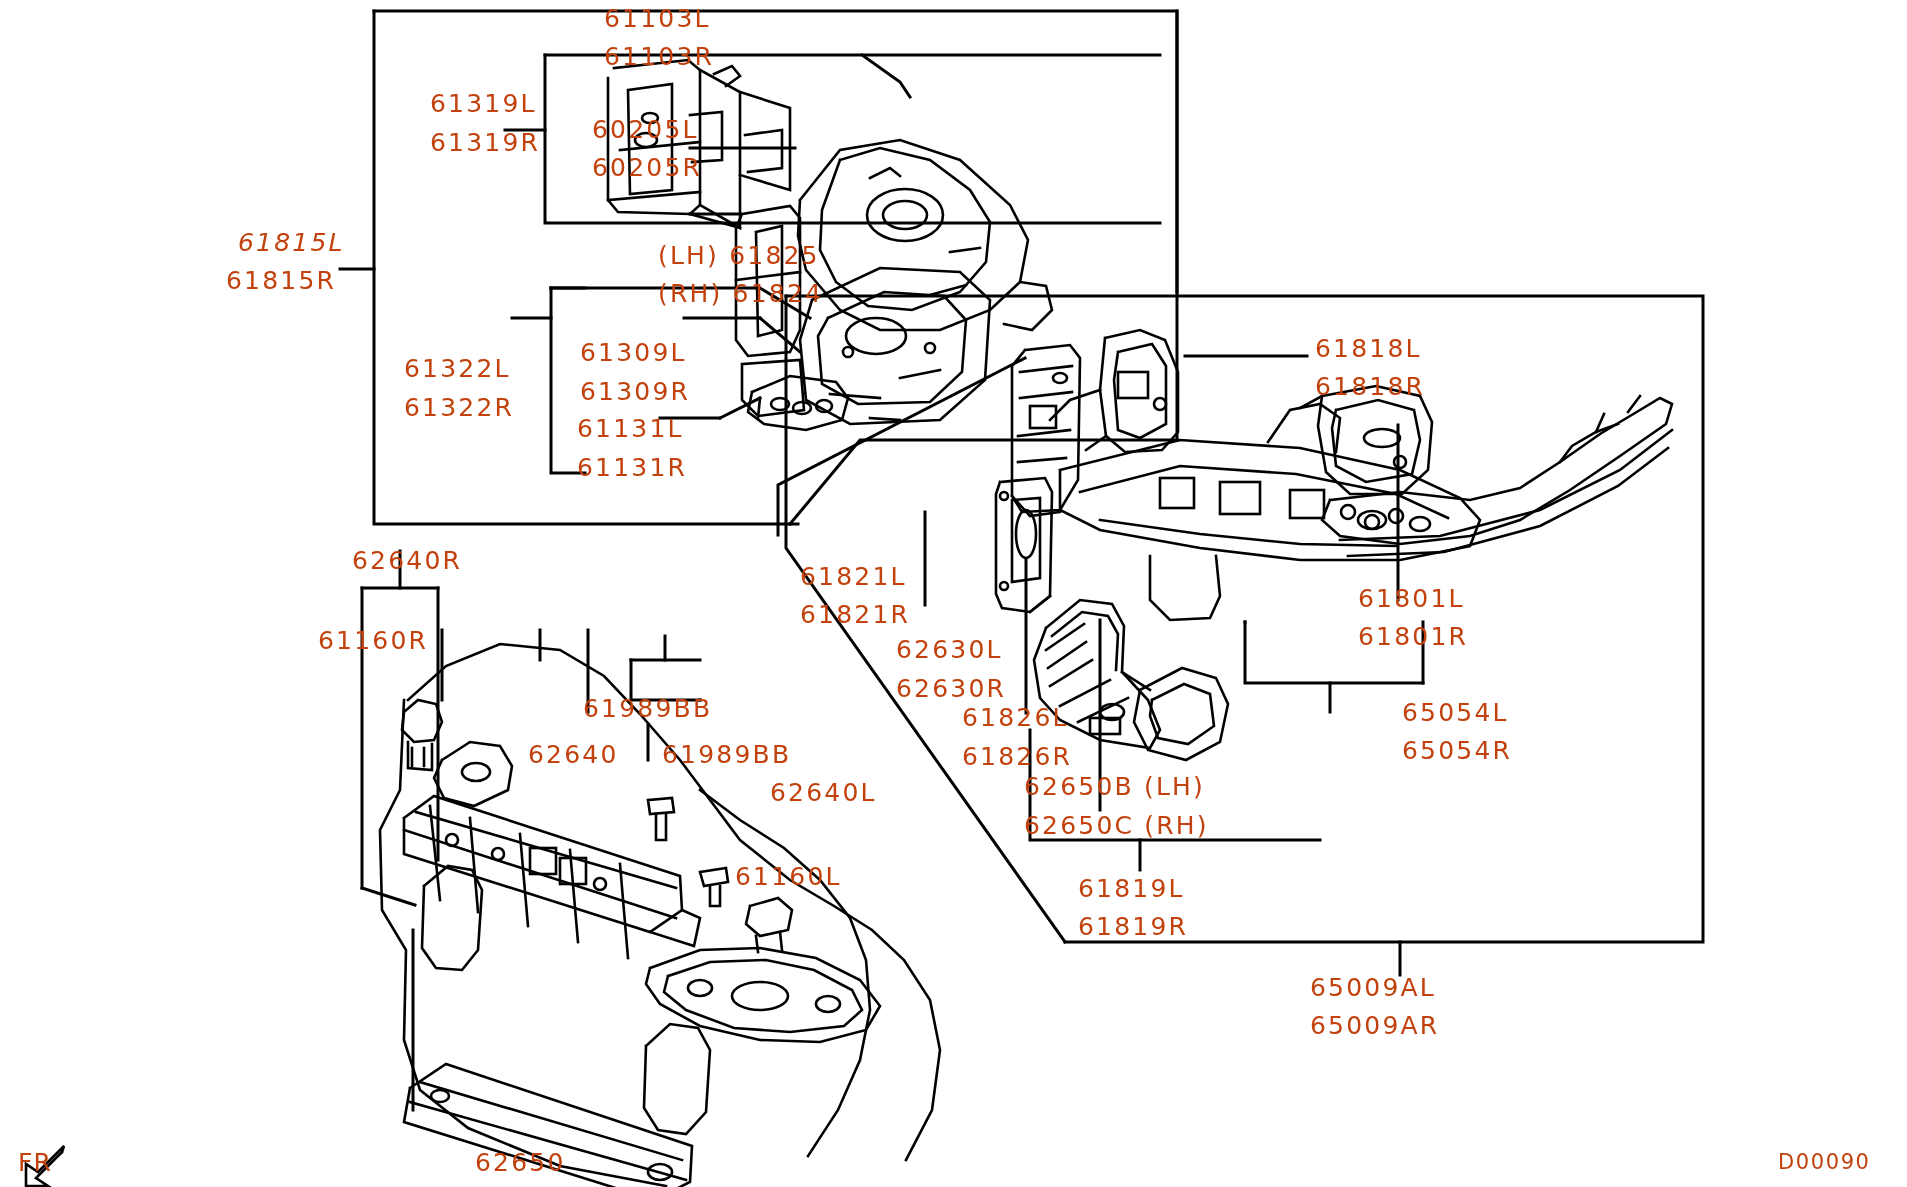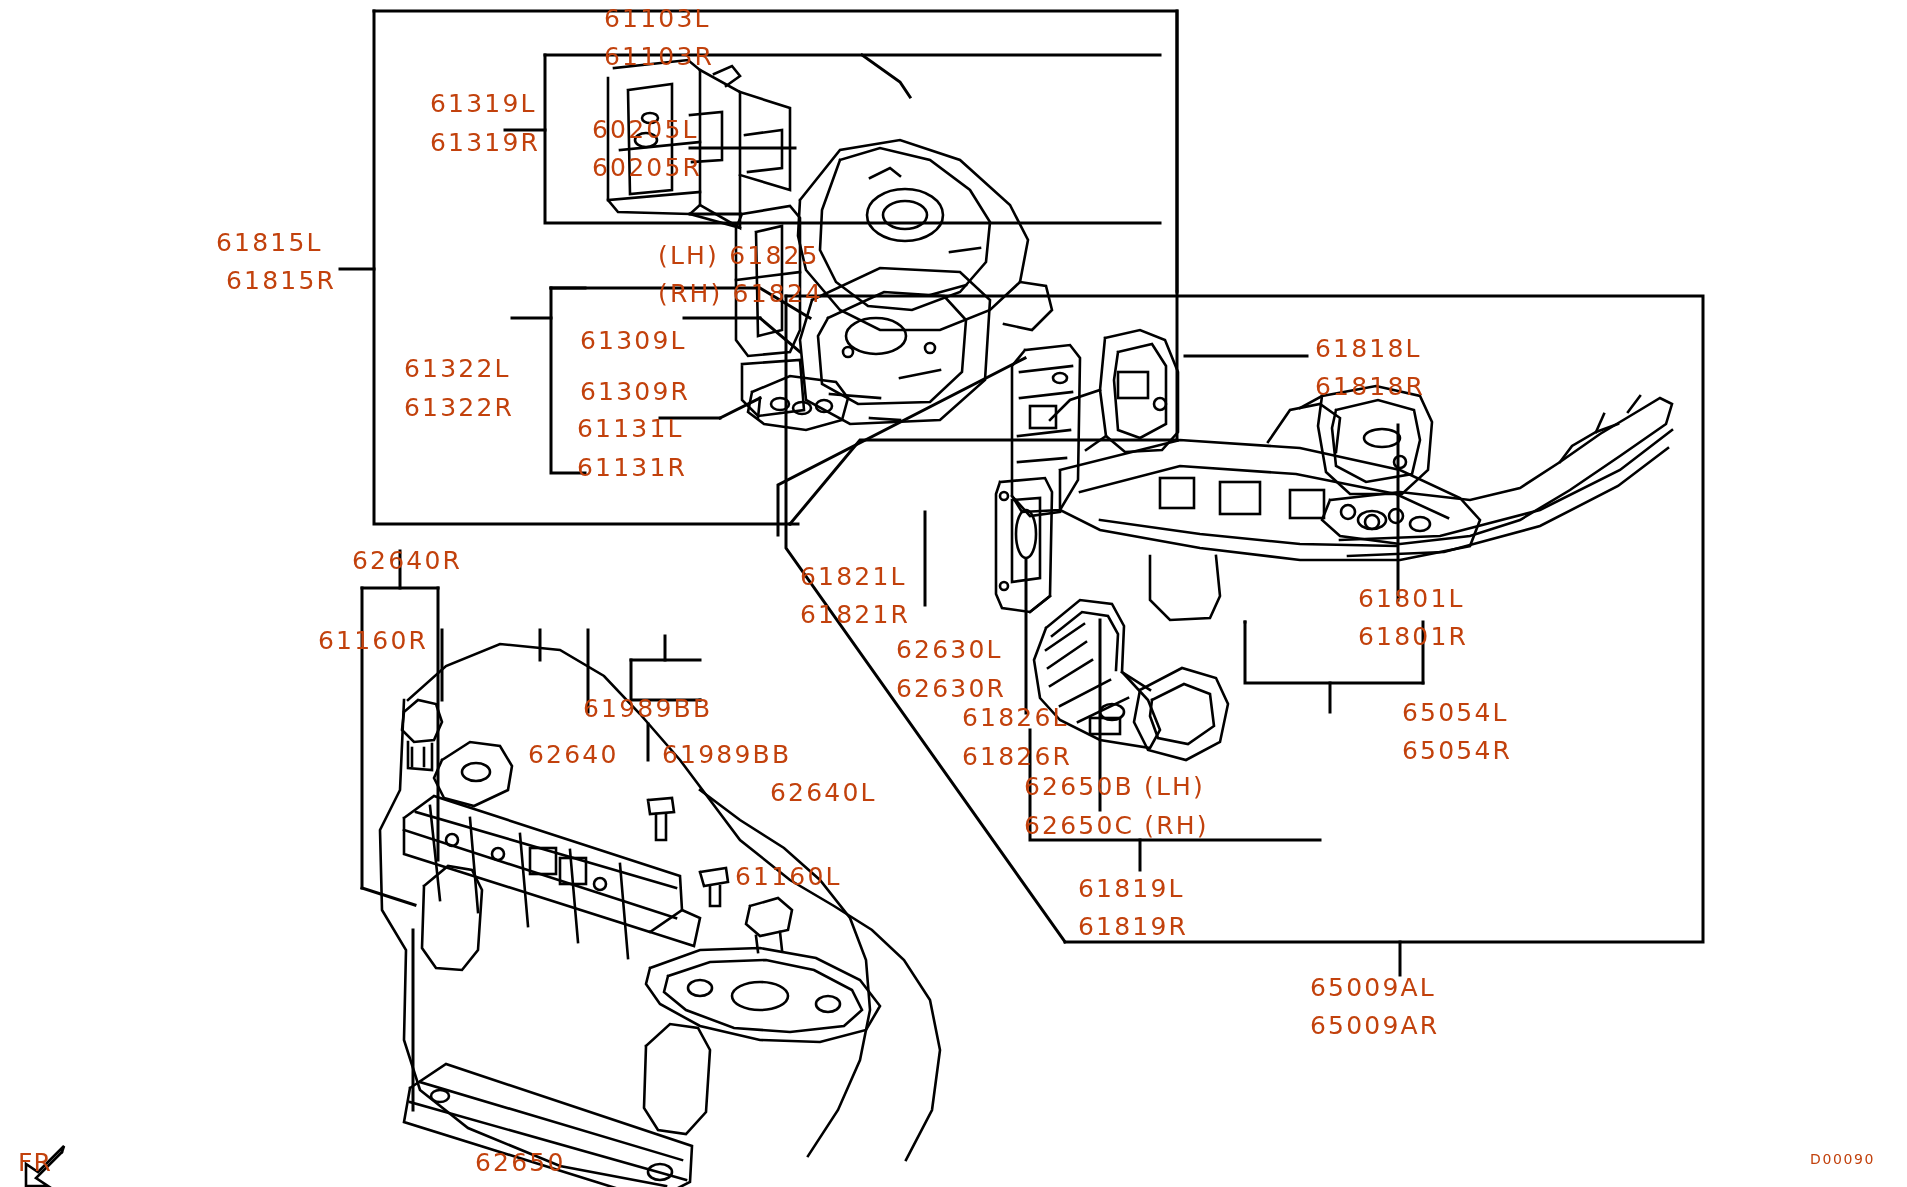--- a/index.html
+++ b/index.html
@@ -2,21 +2,21 @@
 <html><head>
 <meta charset="utf-8">
 <style>
   html,body{margin:0;padding:0;background:#ffffff;}
   body{width:1907px;height:1187px;position:relative;overflow:hidden;
        font-family:"DejaVu Sans", sans-serif;}
   #stage{position:absolute;left:0;top:0;width:1907px;height:1187px;}
   svg.layer{position:absolute;left:0;top:0;width:1907px;height:1187px;}
   .lbl{position:absolute;white-space:pre;color:#c2410c;font-family:"DejaVu Sans",sans-serif;
        font-size:25px;letter-spacing:2.2px;line-height:1.0;}
-  .lbl.code{font-size:14px;letter-spacing:1.6px;margin-left:32px;}
+  .lbl.code{font-size:21px;letter-spacing:1.6px;}
   .lbl.fr{font-size:25px;letter-spacing:1px;margin-top:26px;}
 </style>
 </head>
 <body>
 
 <div id="stage">
 
   <svg class="layer" viewBox="0 0 1907 1187">
     <g fill="none" stroke="#000" stroke-width="3" stroke-linecap="square" stroke-linejoin="miter">
 
@@ -294,30 +294,30 @@
 
   <div class="lbl" style="left:604px;top:6px;">61103L</div>
   <div class="lbl" style="left:604px;top:44px;">61103R</div>
 
   <div class="lbl" style="left:430px;top:91px;">61319L</div>
   <div class="lbl" style="left:430px;top:130px;text-align:center;">61319R</div>
 
   <div class="lbl" style="left:592px;top:117px;">60205L</div>
   <div class="lbl" style="left:592px;top:155px;">60205R</div>
 
-  <div class="lbl" style="left:216px;top:230px;">61815L</div>
+  <div class="lbl" style="left:238px;top:230px;font-style:italic;">61815L</div>
   <div class="lbl" style="left:226px;top:268px;">61815R</div>
 
   <div class="lbl" style="left:658px;top:243px;">(LH) 61825</div>
   <div class="lbl" style="left:658px;top:281px;">(RH) 61824</div>
 
   <div class="lbl" style="left:404px;top:356px;">61322L</div>
   <div class="lbl" style="left:404px;top:395px;">61322R</div>
 
-  <div class="lbl" style="left:580px;top:328px;">61309L</div>
+  <div class="lbl" style="left:580px;top:340px;">61309L</div>
   <div class="lbl" style="left:580px;top:379px;">61309R</div>
 
   <div class="lbl" style="left:577px;top:416px;">61131L</div>
   <div class="lbl" style="left:577px;top:455px;">61131R</div>
 
   <div class="lbl" style="left:1315px;top:336px;">61818L</div>
   <div class="lbl" style="left:1315px;top:374px;">61818R</div>
 
   <div class="lbl" style="left:800px;top:564px;">61821L</div>
   <div class="lbl" style="left:800px;top:602px;">61821R</div>

